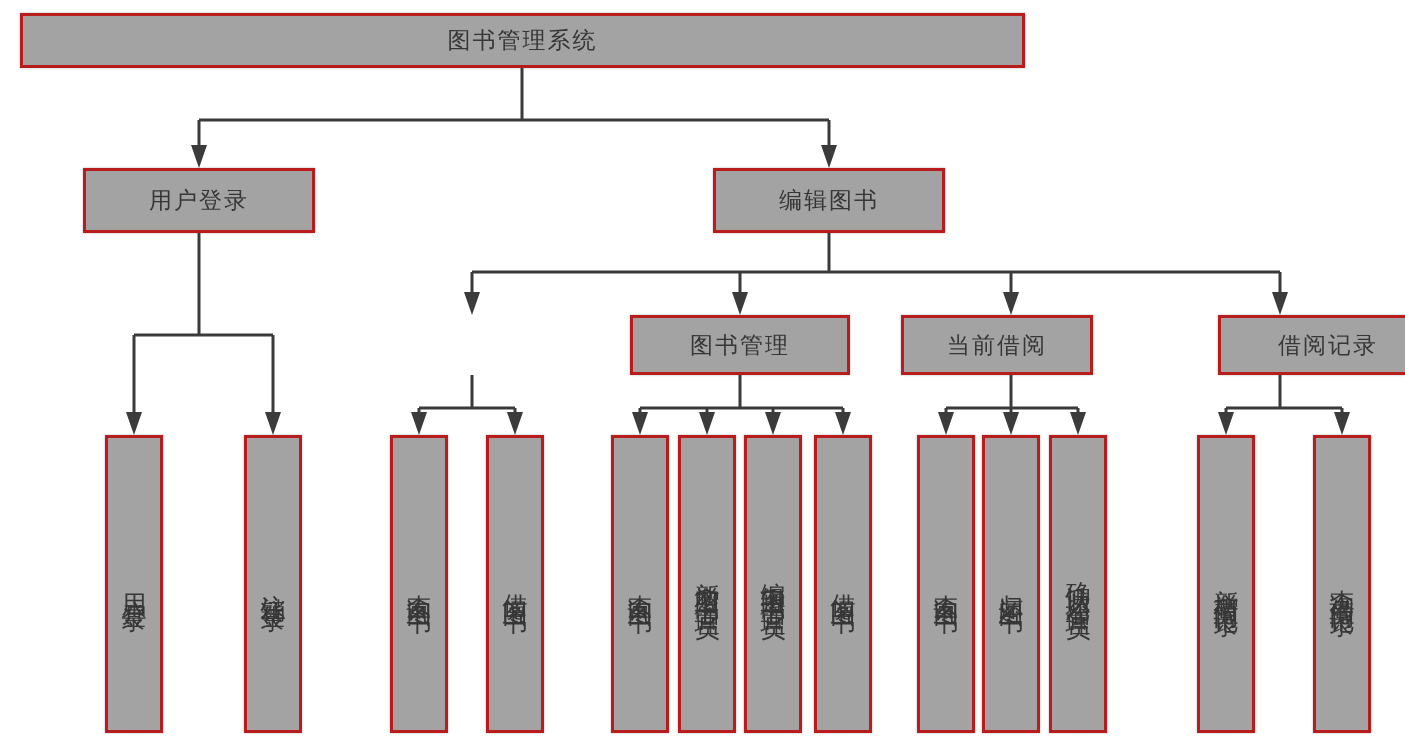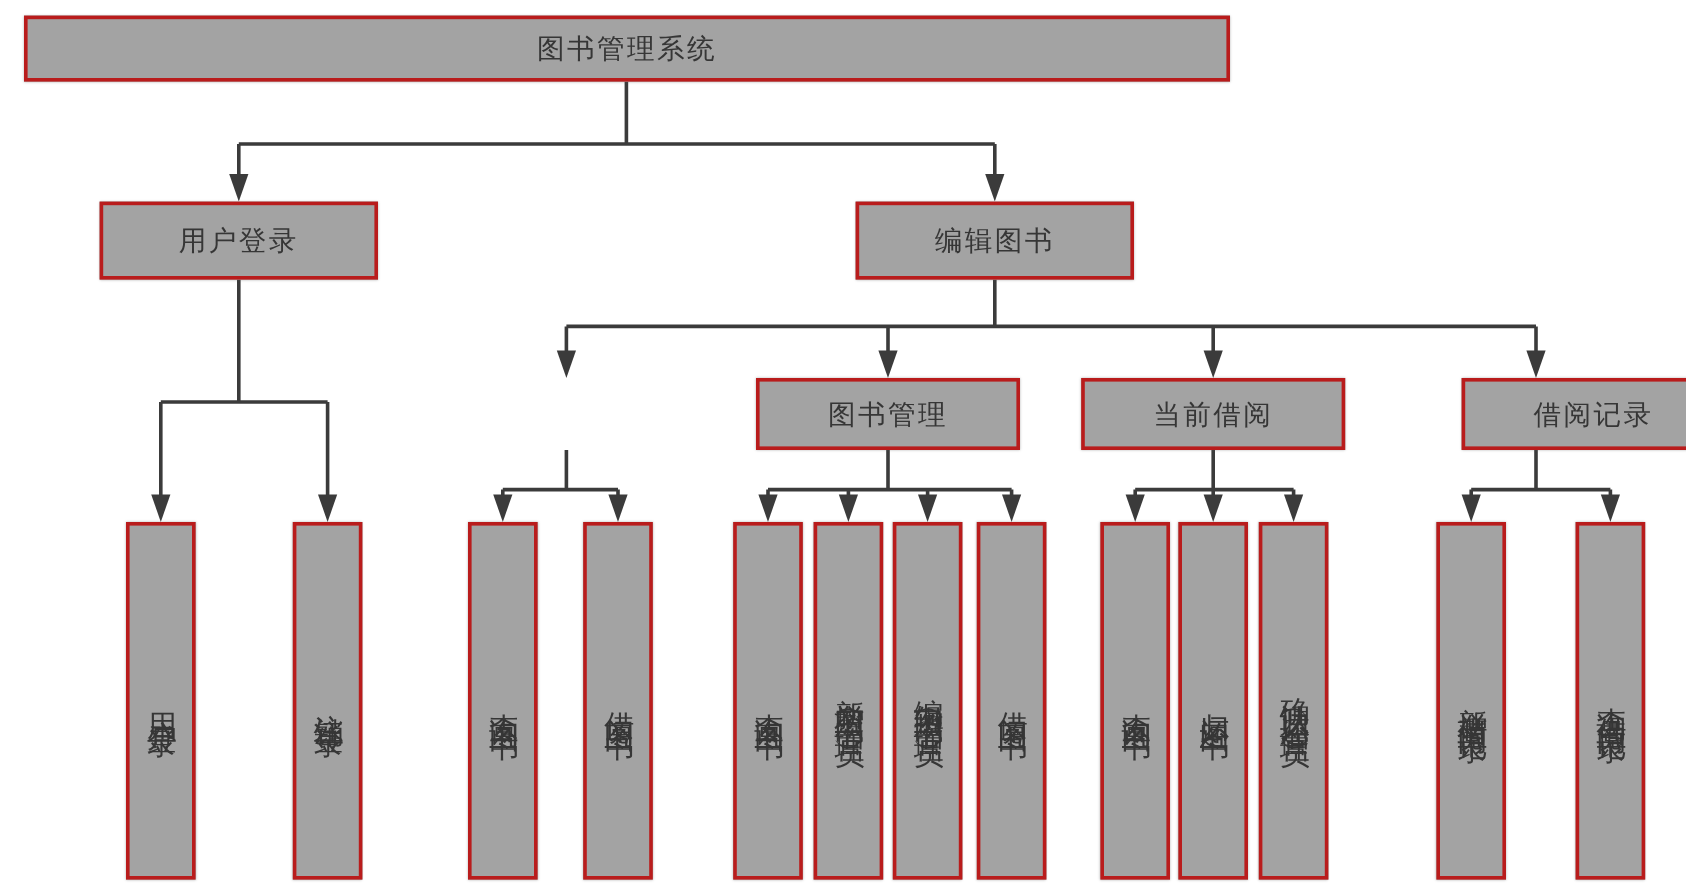--- a/index.html
+++ b/index.html
@@ -89,21 +89,21 @@
       <path d="M1334 412 L1350 412 L1342 435 Z"></path>
     </g>
   </svg>
 
   <div class="box hbox" style="left:20px; top:13px; width:1005px; height:55px;">图书管理系统</div>
 
   <div class="box hbox" style="left:83px; top:168px; width:232px; height:65px;">用户登录</div>
   <div class="box hbox" style="left:713px; top:168px; width:232px; height:65px;">编辑图书</div>
 
   <div class="box hbox" style="left:630px; top:315px; width:220px; height:60px;">图书管理</div>
-  <div class="box hbox" style="left:901px; top:315px; width:220px; height:60px;">当前借阅</div>
+  <div class="box hbox" style="left:901px; top:315px; width:192px; height:60px;">当前借阅</div>
   <div class="box hbox" style="left:1218px; top:315px; width:220px; height:60px;">借阅记录</div>
 
   <div class="box leaf" style="left:105px; top:435px; width:58px; height:298px;">用户登录</div>
   <div class="box leaf" style="left:244px; top:435px; width:58px; height:298px;">注销登录</div>
 
   <div class="box leaf" style="left:390px; top:435px; width:58px; height:298px;">查询图书</div>
   <div class="box leaf" style="left:486px; top:435px; width:58px; height:298px;">借阅图书</div>
 
   <div class="box leaf" style="left:611px; top:435px; width:58px; height:298px;">查询图书</div>
   <div class="box leaf" style="left:678px; top:435px; width:58px; height:298px;">新增图书（管理员）</div>

